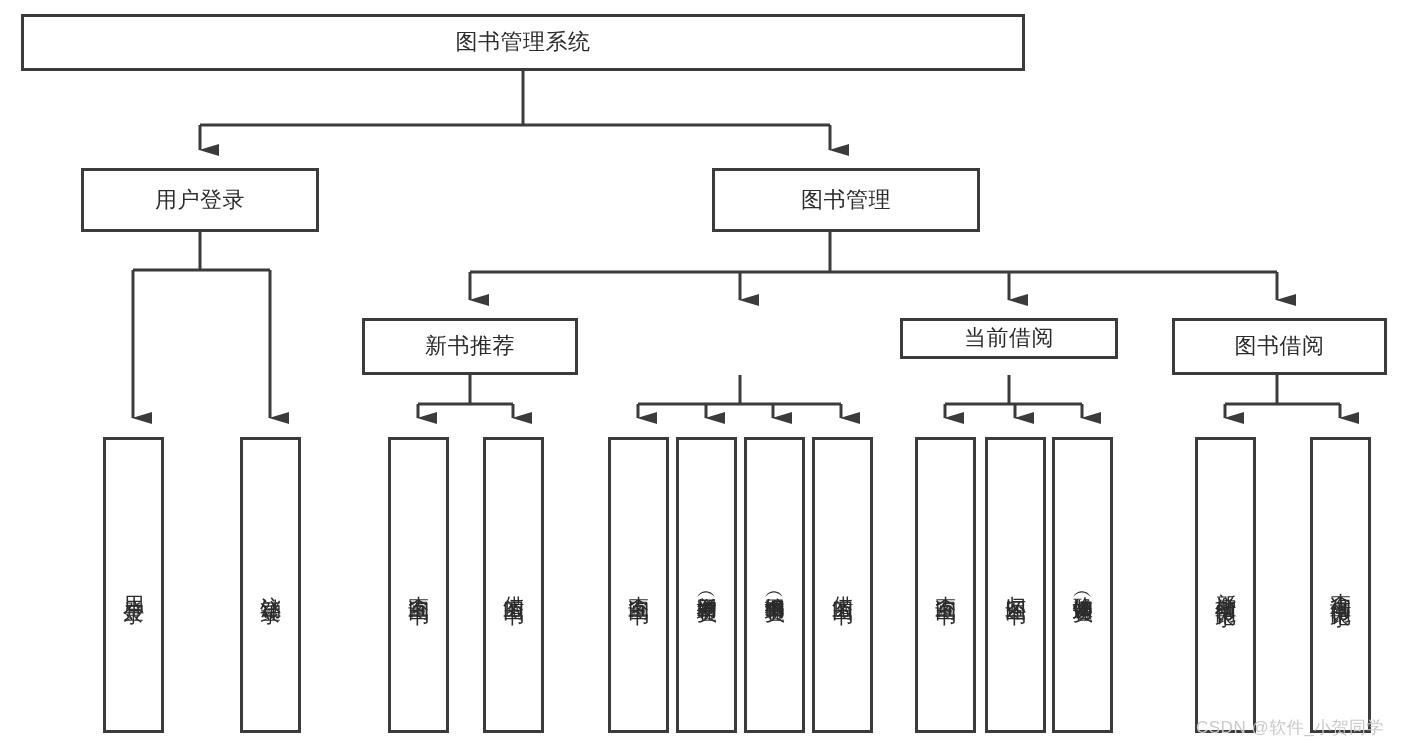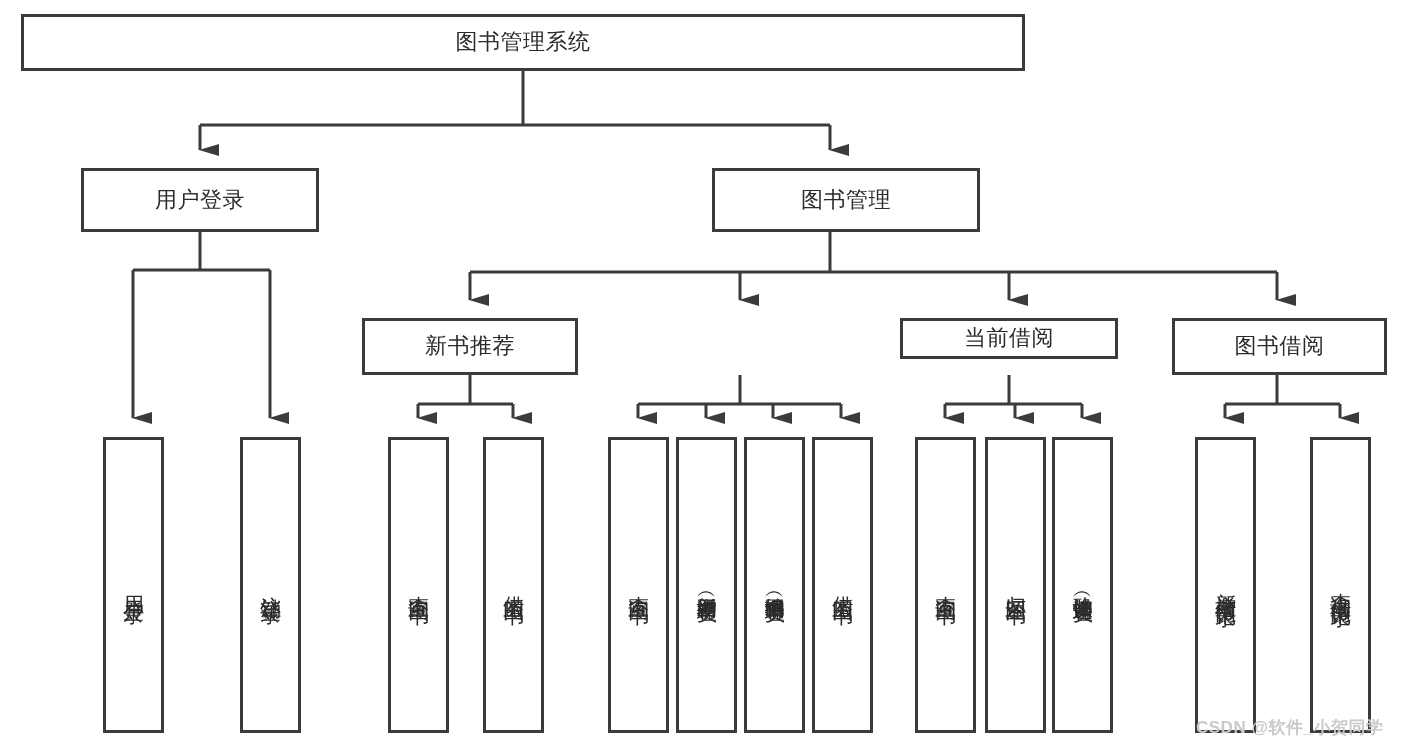--- a/index.html
+++ b/index.html
@@ -67,21 +67,20 @@
   .node.vert.tight .label {
     font-size: 20px;
     letter-spacing: 1px;
   }
   .watermark {
     position: absolute;
     color: #c9c9c9;
     font-size: 17px;
     white-space: nowrap;
     letter-spacing: 0.5px;
-    font-weight: bold;
   }
 </style>
 </head>
 <body>
 
 <div id="canvas">
 
   <svg id="edges" viewBox="0 0 1405 747" width="1405" height="747" xmlns="http://www.w3.org/2000/svg">
     <defs>
       <marker id="arrow" viewBox="0 0 12 20" refX="6" refY="19" markerWidth="12" markerHeight="20" orient="auto-start-reverse" markerUnits="userSpaceOnUse">

